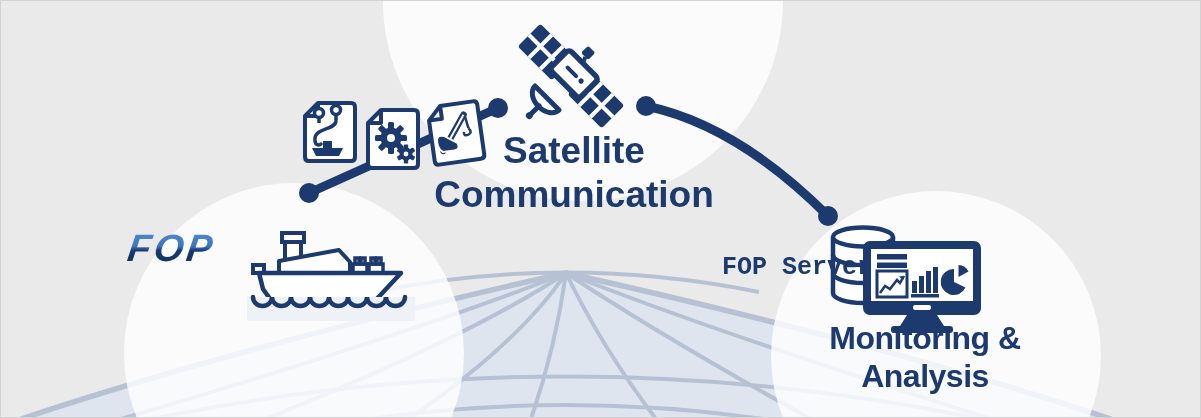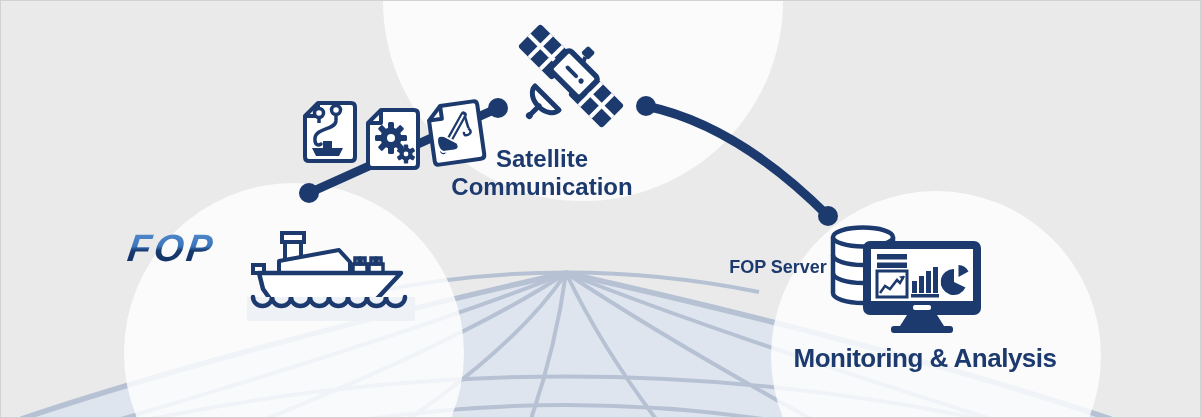--- a/index.html
+++ b/index.html
@@ -16,23 +16,23 @@
   .label{
     position:absolute;
     transform:translate(-50%,-50%);
     color:#1c3a6e;
     font-weight:bold;
     text-align:center;
     white-space:pre-line;
     line-height:1.18;
   }
   #ship-label{left:277px;top:357px;font-size:30px;}
-  #satellite-label{left:541px;top:172px;font-size:24px;}
-  #server-label{left:777px;top:267px;font-size:18px;}
-  #monitoring-label{left:924px;top:357px;font-size:26px;letter-spacing:-0.5px;}
+  #satellite-label{left:573px;top:172px;font-size:37px;}
+  #server-label{left:796px;top:267px;font-size:25px;font-family:Liberation Mono, monospace;}
+  #monitoring-label{left:924px;top:357px;font-size:32px;letter-spacing:-0.5px;}
   #fop-logo{
     position:absolute;left:127px;top:226px;
     font-size:38px;font-weight:800;font-style:italic;
     letter-spacing:3px;
     transform:skewX(-8deg);
     background:linear-gradient(#5a90cf 0%,#3b76bd 45%,#16386e 55%,#123261 100%);
     -webkit-background-clip:text;
     background-clip:text;
     color:#1e4c8f;
     -webkit-text-fill-color:transparent;

